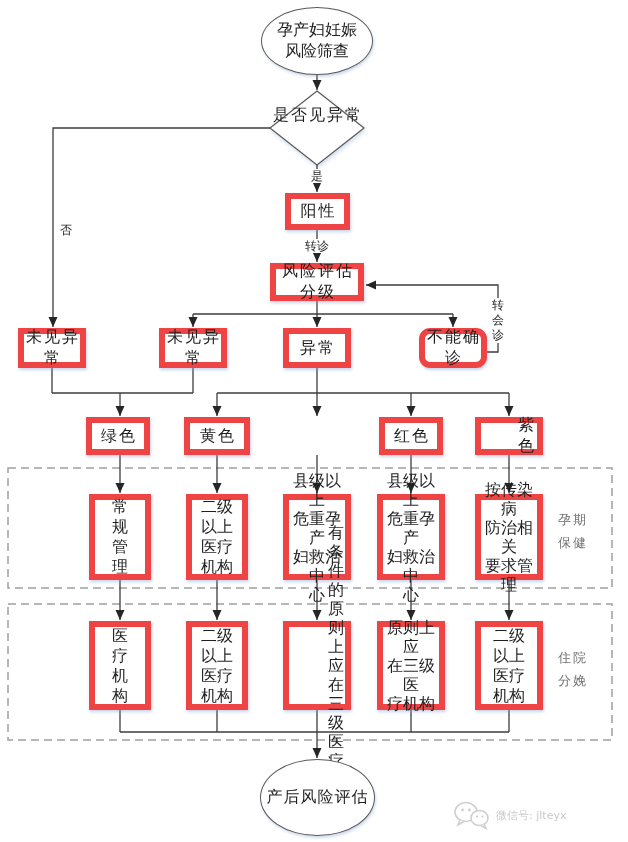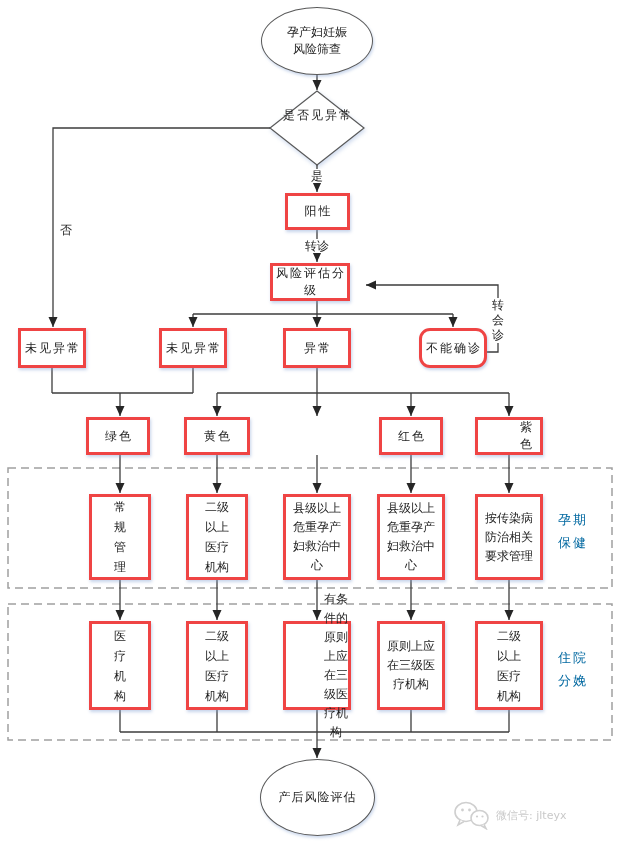--- a/index.html
+++ b/index.html
@@ -5,41 +5,41 @@
   html,body{margin:0;padding:0;background:#ffffff;}
   .canvas{
     position:relative;width:628px;height:842px;background:#ffffff;
     font-family:"DejaVu Sans","Liberation Sans",sans-serif;
     color:#1f1f1f;overflow:hidden;
   }
   .layer{position:absolute;left:0;top:0;z-index:1;}
   .node{
     position:absolute;z-index:2;box-sizing:border-box;
     display:flex;align-items:center;justify-content:center;
-    text-align:center;font-size:12px;color:#1f1f1f;
+    text-align:center;font-size:16px;color:#1f1f1f;
   }
   .rectbox{
-    background:#ffffff;border:3px solid #ef4444;
+    background:#ffffff;border:6px solid #ef4444;
     box-shadow:1px 2px 3px rgba(130,160,210,.45);
   }
   .ellipse{
     background:#ffffff;border:1px solid #595959;border-radius:50%;
     box-shadow:1px 2px 3px rgba(130,160,210,.4);
   }
   .ml{white-space:pre-line;}
   .ls{letter-spacing:2px;padding-left:2px;}
   .lbl{
     position:absolute;z-index:3;background:#ffffff;font-size:12px;
     color:#1f1f1f;text-align:center;line-height:14px;
   }
   .lines4{line-height:19px;}
   .stack{line-height:20px;}
   .regionlbl{
     position:absolute;z-index:2;font-size:13px;letter-spacing:2px;
-    text-align:center;white-space:pre-line;line-height:23px;color:#0369a1;
+    text-align:center;white-space:pre-line;line-height:23px;color:#737373;
   }
   .watermark{
     position:absolute;z-index:2;display:flex;align-items:center;gap:6px;
     font-size:11px;
   }
 </style>
 </head>
 <body>
 
 <div class="canvas">
@@ -112,21 +112,21 @@
 风险筛查</div>
 
   <div class="node ls" style="left:268px;top:104px;width:98px;height:22px;">是否见异常</div>
 
   <div class="lbl" style="left:308px;top:169px;width:18px;">是</div>
 
   <div class="node rectbox ls" style="left:285px;top:193px;width:65px;height:37px;">阳性</div>
 
   <div class="lbl" style="left:302px;top:239px;width:30px;">转诊</div>
 
-  <div class="node rectbox ls" style="left:270px;top:263px;width:80px;height:38px;">风险评估分级</div>
+  <div class="node rectbox ls" style="left:270px;top:263px;width:94px;height:38px;">风险评估分级</div>
 
   <div class="lbl ml" style="left:490px;top:298px;width:16px;line-height:15px;">转
 会
 诊</div>
 
   <div class="lbl" style="left:57px;top:223px;width:18px;">否</div>
 
   <div class="node rectbox ls" style="left:18px;top:328px;width:68px;height:40px;">未见异常</div>
   <div class="node rectbox ls" style="left:159px;top:328px;width:68px;height:40px;">未见异常</div>
   <div class="node rectbox ls" style="left:283px;top:328px;width:68px;height:40px;">异常</div>

